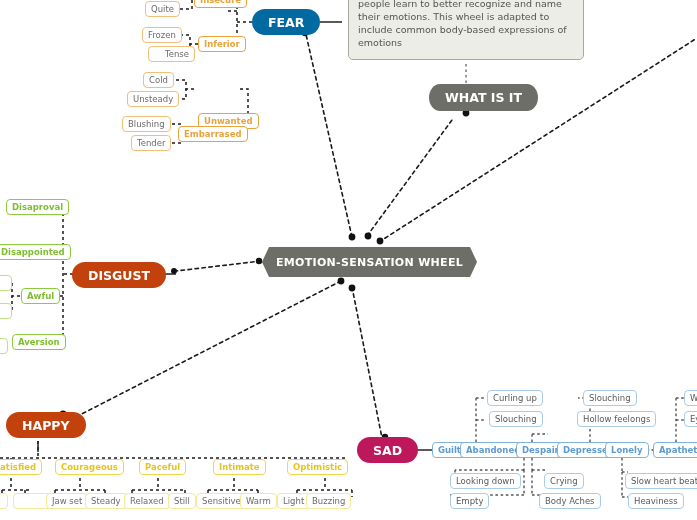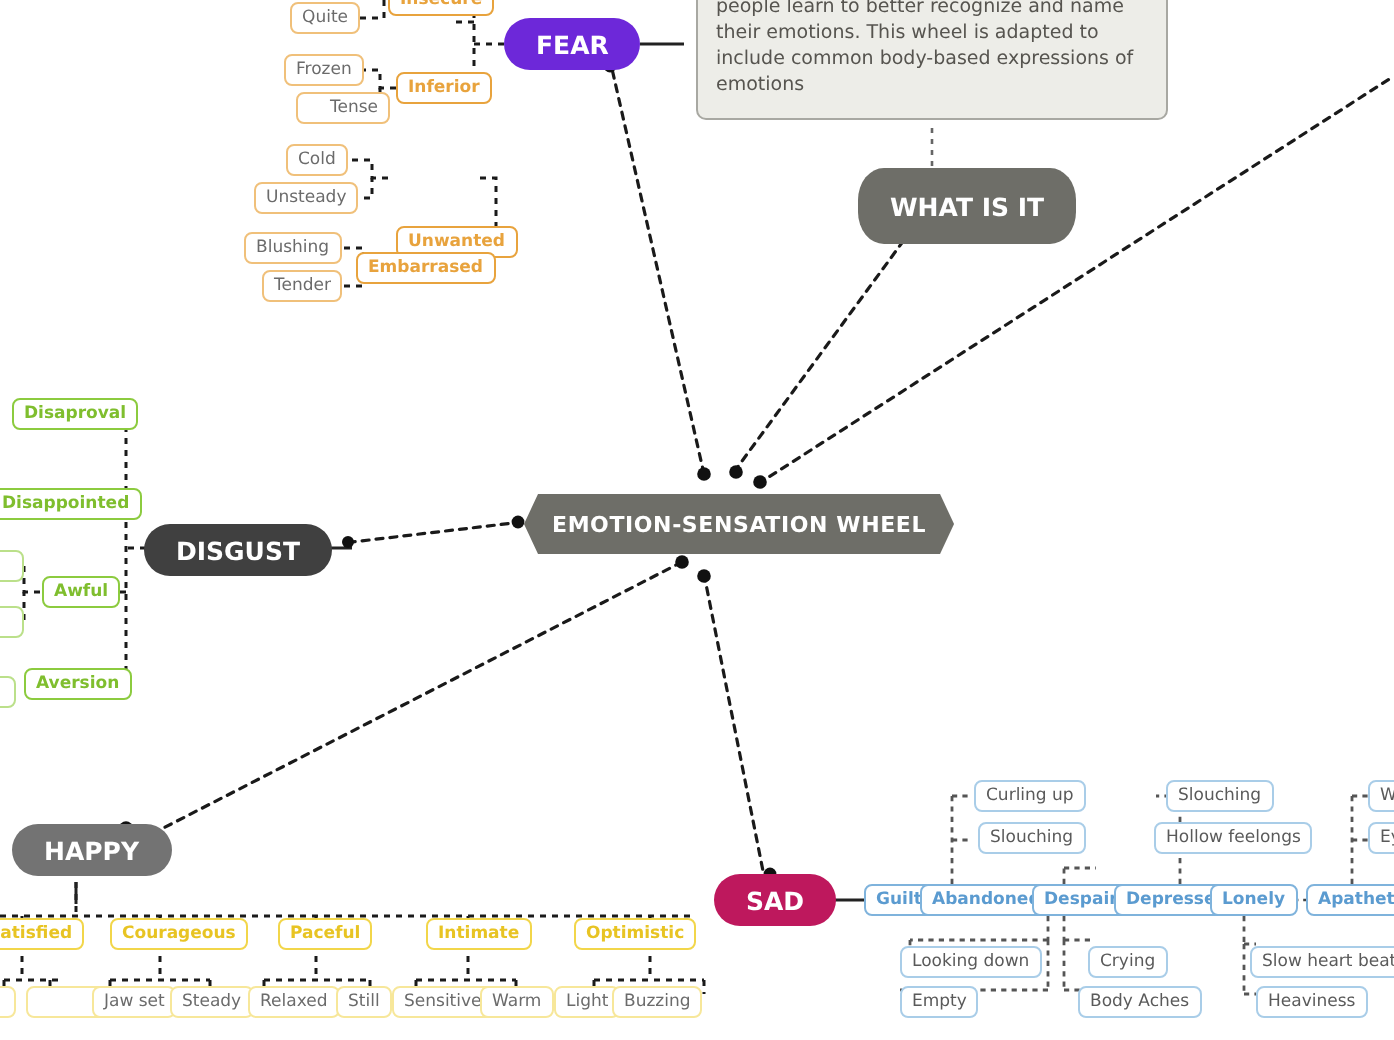--- a/index.html
+++ b/index.html
@@ -11,25 +11,25 @@
   .node{position:absolute;box-sizing:border-box;white-space:nowrap;
         display:flex;align-items:center;justify-content:center;}
 
   
   .center{background:#6E6E68;color:#fff;font-weight:bold;font-size:11px;
           letter-spacing:.3px;height:30px;padding:0 14px;
           clip-path:polygon(0 50%,7px 0,calc(100% - 7px) 0,100% 50%,calc(100% - 7px) 100%,7px 100%);}
 
   
   .main{border-radius:14px;color:#fff;font-weight:bold;font-size:12.5px;height:26px;padding:0 16px;}
-  .main.fear{background:#6d28d9;}
-  .main.disgust{background:#404040;}
-  .main.happy{background:#737373;text-align:right;}
+  .main.fear{background:#0369a1;}
+  .main.disgust{background:#c2410c;}
+  .main.happy{background:#c2410c;text-align:right;}
   .main.sad{background:#be185d;}
-  .main.gray{background:#6E6E68;border-radius:13px/16px;height:38px;}
+  .main.gray{background:#6E6E68;border-radius:13px/16px;height:27px;}
 
   
   .box{border-radius:4px;border:1px solid #999;background:#fff;font-size:8.5px;
        color:#4a4a4a;height:16px;padding:0 5px;}
   .box.l2{font-size:8.5px;font-weight:bold;}
   .o1{border-color:#E8A33D;color:#E8A33D;}
   .o2{border-color:#F0C07A;color:#6b6b6b;}
   .g1{border-color:#8CCB3F;color:#7FBE2E;}
   .g2{border-color:#BBE08A;color:#6b6b6b;}
   .y1{border-color:#F2D64A;color:#E8C423;}

